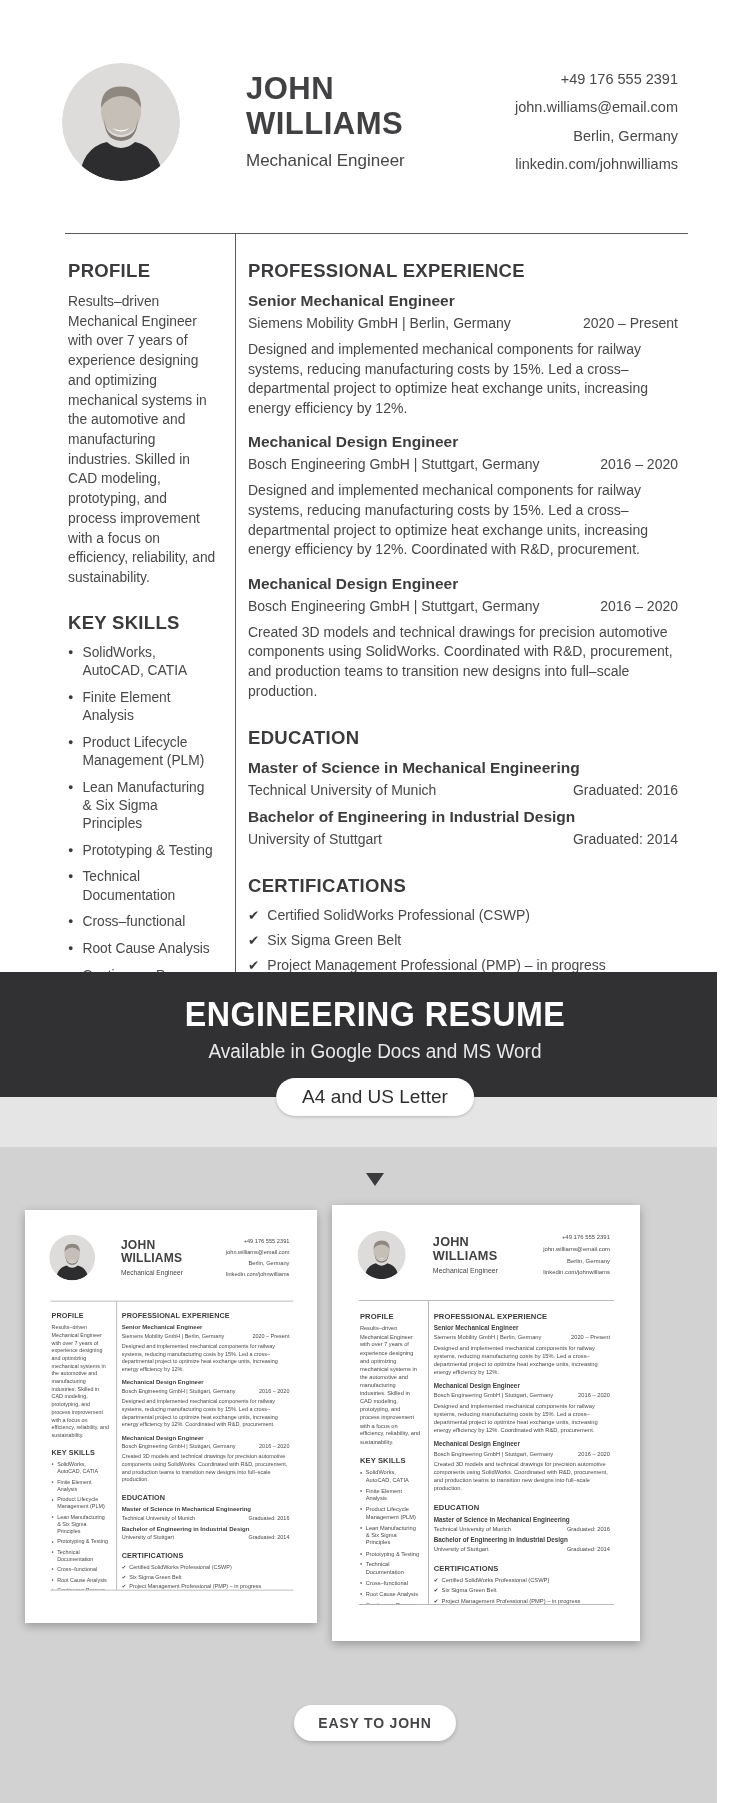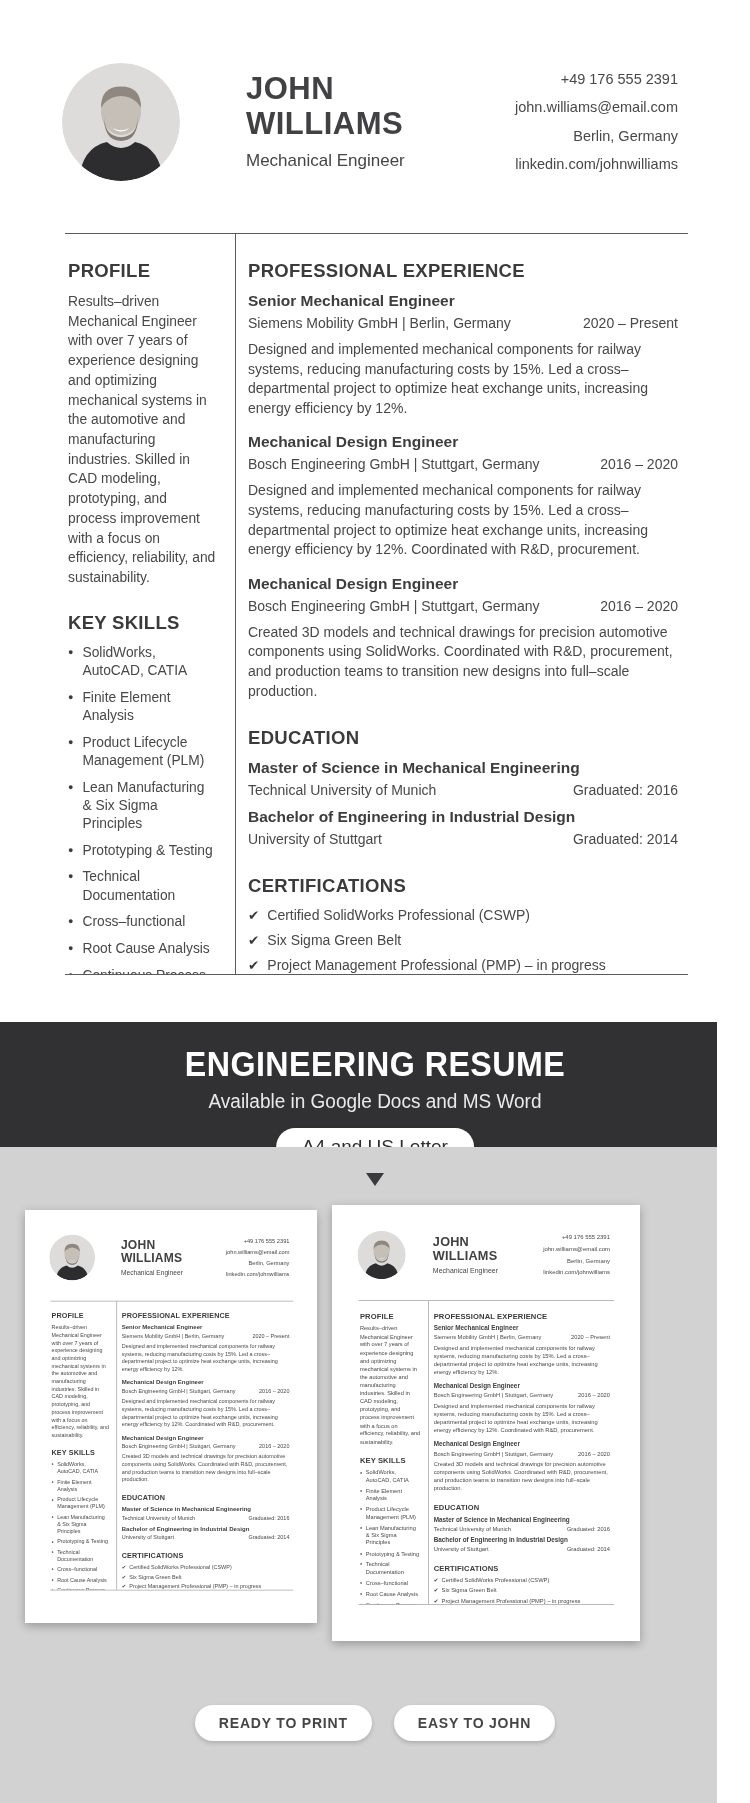--- a/index.html
+++ b/index.html
@@ -32,21 +32,21 @@
   .job-t{font-size:15.5px;font-weight:bold;color:#3d3d3f;margin:2px 0 5px 0;}
   .job-line{display:flex;justify-content:space-between;font-size:14px;color:#48484a;margin-bottom:9px;}
   .job-desc{font-size:14px;line-height:1.4;color:#48484a;margin-bottom:15px;max-width:452px;}
   .edu{margin-top:26px;}
   .edu-deg{font-size:15.5px;font-weight:bold;color:#3d3d3f;margin:10px 0 5px 0;}
   .edu-line{display:flex;justify-content:space-between;font-size:14px;color:#48484a;margin-bottom:6px;}
   .certs{margin-top:28px;}
   .cert-item{display:flex;font-size:14px;margin-bottom:9px;color:#48484a;}
 
   
-  .banner{position:absolute;left:0;top:1022px;width:750px;height:125px;background:#313133;text-align:center;}
+  .banner{position:absolute;left:0;top:972px;width:750px;height:125px;background:#313133;text-align:center;}
   .banner-title{margin:0;padding-top:22px;color:#fff;font-size:35px;font-weight:bold;letter-spacing:.5px;transform:scaleX(.92);}
   .banner-sub{margin:6px 0 0 0;color:#e9e9ea;font-size:20px;font-weight:normal;transform:scaleX(.95);}
   .badge-pill{position:absolute;left:50%;bottom:0;transform:translate(-50%,50%);background:#fff;color:#2e2e30;font-size:19px;border-radius:22px;padding:8px 26px;white-space:nowrap;box-shadow:0 1px 3px rgba(0,0,0,.2);}
 
   
   .gray{position:absolute;left:0;top:1147px;width:750px;height:656px;background:#d2d2d3;}
   .tri{position:absolute;left:50%;top:26px;transform:translateX(-50%);width:0;height:0;border-left:9px solid transparent;border-right:9px solid transparent;border-top:13px solid #3a3a3c;}
 
   .thumb-card{position:absolute;background:#fff;overflow:hidden;box-shadow:0 3px 9px rgba(0,0,0,.28);}
   .thumb-left{left:25px;top:63px;width:292px;height:413px;}
@@ -535,18 +535,17 @@
 
           </ul>
         </div>
       </div>
     </div>
   </div>
         </div>
     </div>
 
     <div class="btn-row">
-      <button class="pill-btn">READY TO PRINT</button>
       <button class="pill-btn">EASY TO JOHN</button>
     </div>
   </div>
 
 </div>
 
 </body></html>

